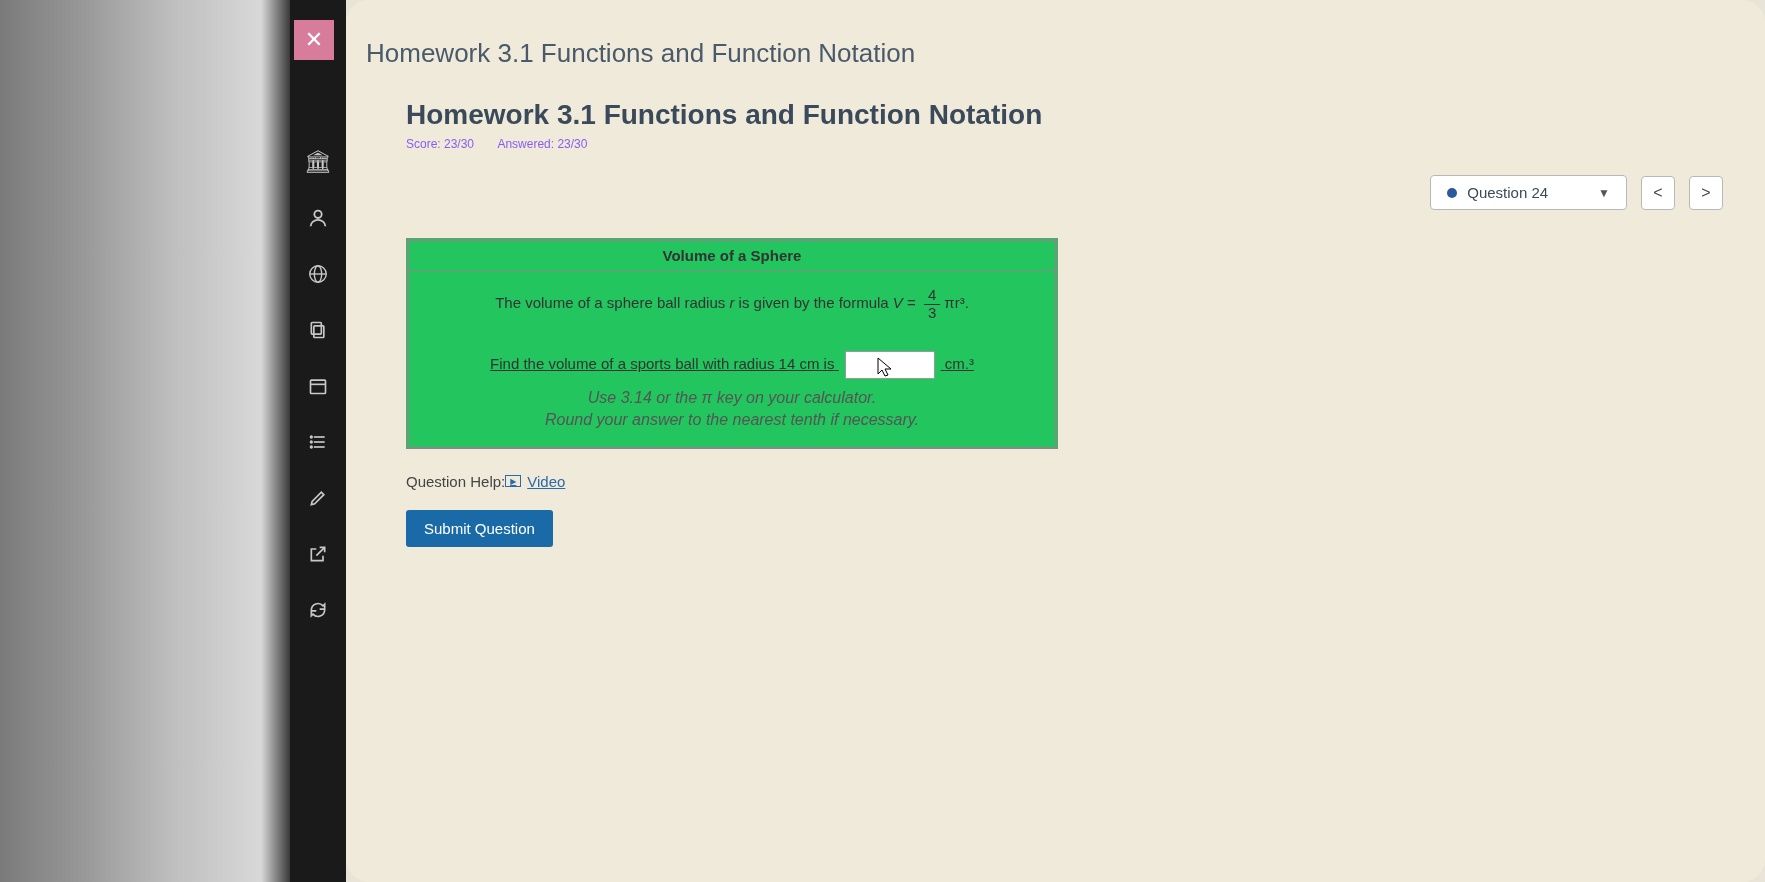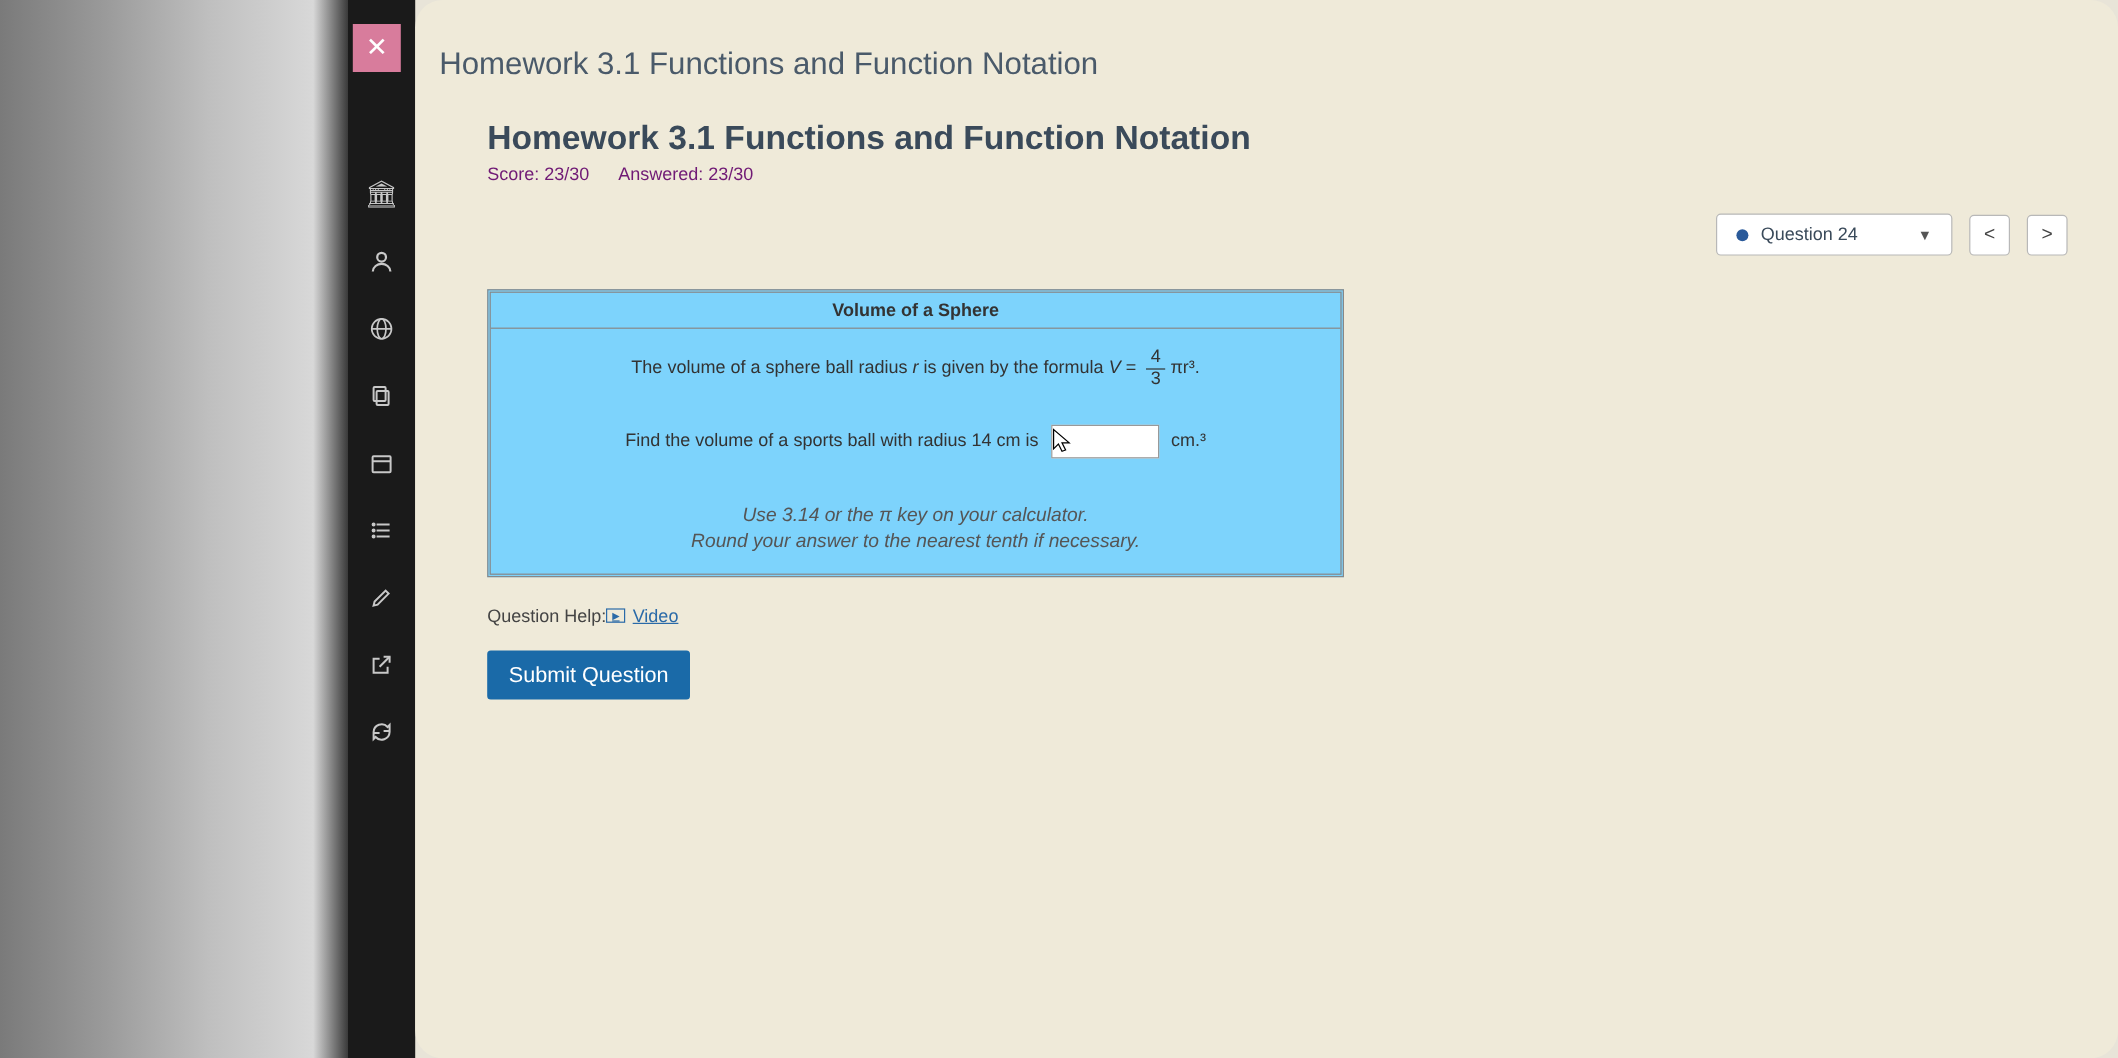--- a/index.html
+++ b/index.html
@@ -64,22 +64,22 @@
     .content {
       padding: 0 30px 0 48px;
     }
     .page-title {
       font-size: 28px;
       font-weight: 600;
       color: #3a4a5a;
       margin-bottom: 6px;
     }
     .score-line {
-      color: #701a75;
-      font-size: 15px;
+      color: #8b5cf6;
+      font-size: 12px;
       margin-bottom: 24px;
     }
     .score-line .answered { margin-left: 20px; }
     .question-bar {
       display: flex;
       align-items: center;
       gap: 14px;
       margin-bottom: 28px;
       justify-content: flex-end;
     }
@@ -101,42 +101,42 @@
       border: 1px solid #b8b8b8;
       border-radius: 4px;
       background: #fff;
       width: 34px; height: 34px;
       display: flex; align-items: center; justify-content: center;
       font-size: 16px; color: #444;
       cursor: pointer;
     }
     .question-box {
       border: 3px double #888;
-      width: 714px;
-      background: #7dd3fc;
+      width: 652px;
+      background: #22c55e;
     }
     .qbox-title {
       text-align: center;
       font-weight: 600;
       font-size: 15px;
       padding: 6px;
       border-bottom: 1px solid #888;
       color: #333;
     }
     .qbox-body {
       padding: 16px 20px 14px 20px;
       text-align: center;
       color: #333;
       font-size: 15px;
     }
     .formula-line { margin-bottom: 30px; }
     .frac { display: inline-block; vertical-align: middle; text-align: center; margin: 0 4px; }
     .frac .num { display: block; border-bottom: 1px solid #333; padding: 0 4px; line-height: 1.1; }
     .frac .den { display: block; padding: 0 4px; line-height: 1.1; }
-    .answer-line { margin-bottom: 37px; }
+    .answer-line { margin-bottom: 8px; text-decoration: underline; }
     .answer-input {
       width: 90px;
       height: 28px;
       border: 1px solid #999;
       background: #fff;
       margin: 0 6px;
       vertical-align: middle;
     }
     .instruction {
       font-style: italic;
@@ -161,21 +161,21 @@
       width: 16px; height: 12px; border: 1px solid #2a6aa8;
       display: inline-flex; align-items: center; justify-content: center;
       font-size: 8px;
     }
     .submit-btn {
       margin-top: 20px;
       background: #1a6aa8;
       color: #fff;
       border: none;
       padding: 10px 18px;
-      font-size: 18px;
+      font-size: 15px;
       border-radius: 3px;
       cursor: pointer;
     }
     .cursor-overlay {
       position: absolute;
       left: 530px;
       top: 356px;
       font-size: 18px;
       color: #000;
       pointer-events: none;

